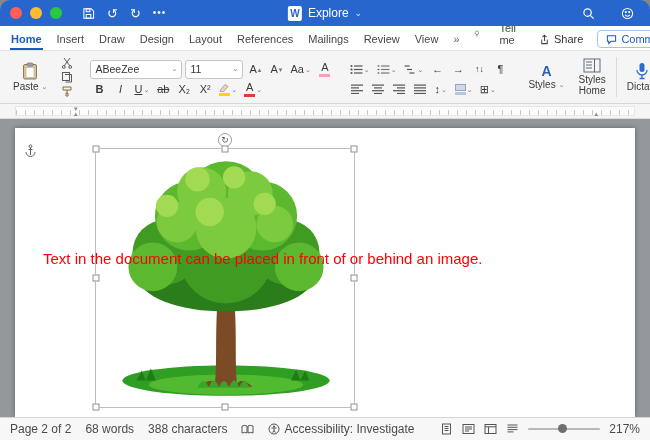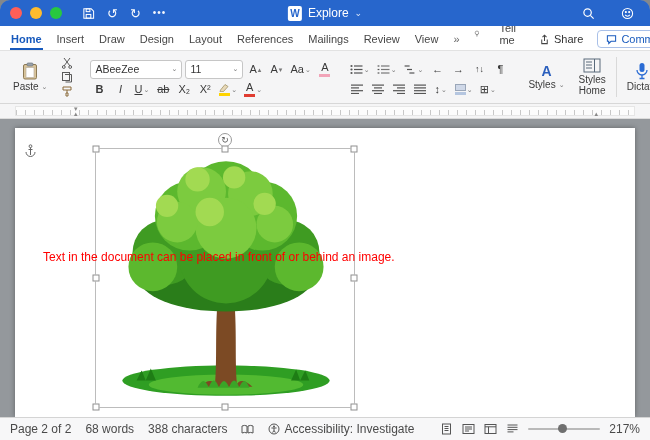--- a/index.html
+++ b/index.html
@@ -64,21 +64,21 @@
   .ruler-inner { position:absolute; left:15px; right:15px; top:2px; bottom:2px; background:#fcfcfc;
     border:1px solid #e6e6e6;
     background-image:repeating-linear-gradient(to right, #c8c8c8 0 1px, transparent 1px 9px);
     background-size:100% 5px; background-repeat:no-repeat; background-position:0 3px; }
   .rmark { position:absolute; font-size:7px; color:#8a8a8a; line-height:1; }
 
   
   .docarea { position:relative; flex:1 1 auto; background:#94989c; overflow:hidden; }
   .page { position:absolute; left:15px; right:15px; top:9px; bottom:0; background:#fff;
     box-shadow:0 0 5px rgba(0,0,0,.35); }
-  .overlay-text { position:absolute; left:28px; top:122px; color:#ff0000; font-size:12px;
+  .overlay-text { position:absolute; left:28px; top:122px; color:#ff0000; font-size:15px;
     white-space:nowrap; z-index:3; }
   .anchor { position:absolute; left:10px; top:16px; z-index:1; }
   .selbox { position:absolute; left:80px; top:20px; width:260px; height:260px;
     border:1px solid #bcbcbc; z-index:2; }
   .selbox svg.tree { position:absolute; inset:4px; width:252px; height:252px; z-index:1; }
   .h { position:absolute; width:7px; height:7px; background:#fff; border:1px solid #8f8f8f;
     z-index:4; transform:translate(-50%,-50%); }
   .rot { position:absolute; left:50%; top:-9px; transform:translate(-50%,-50%); width:14px;
     height:14px; border-radius:50%; background:#fff; border:1px solid #9a9a9a; color:#555;
     font-size:9px; display:flex; align-items:center; justify-content:center; z-index:4; }

